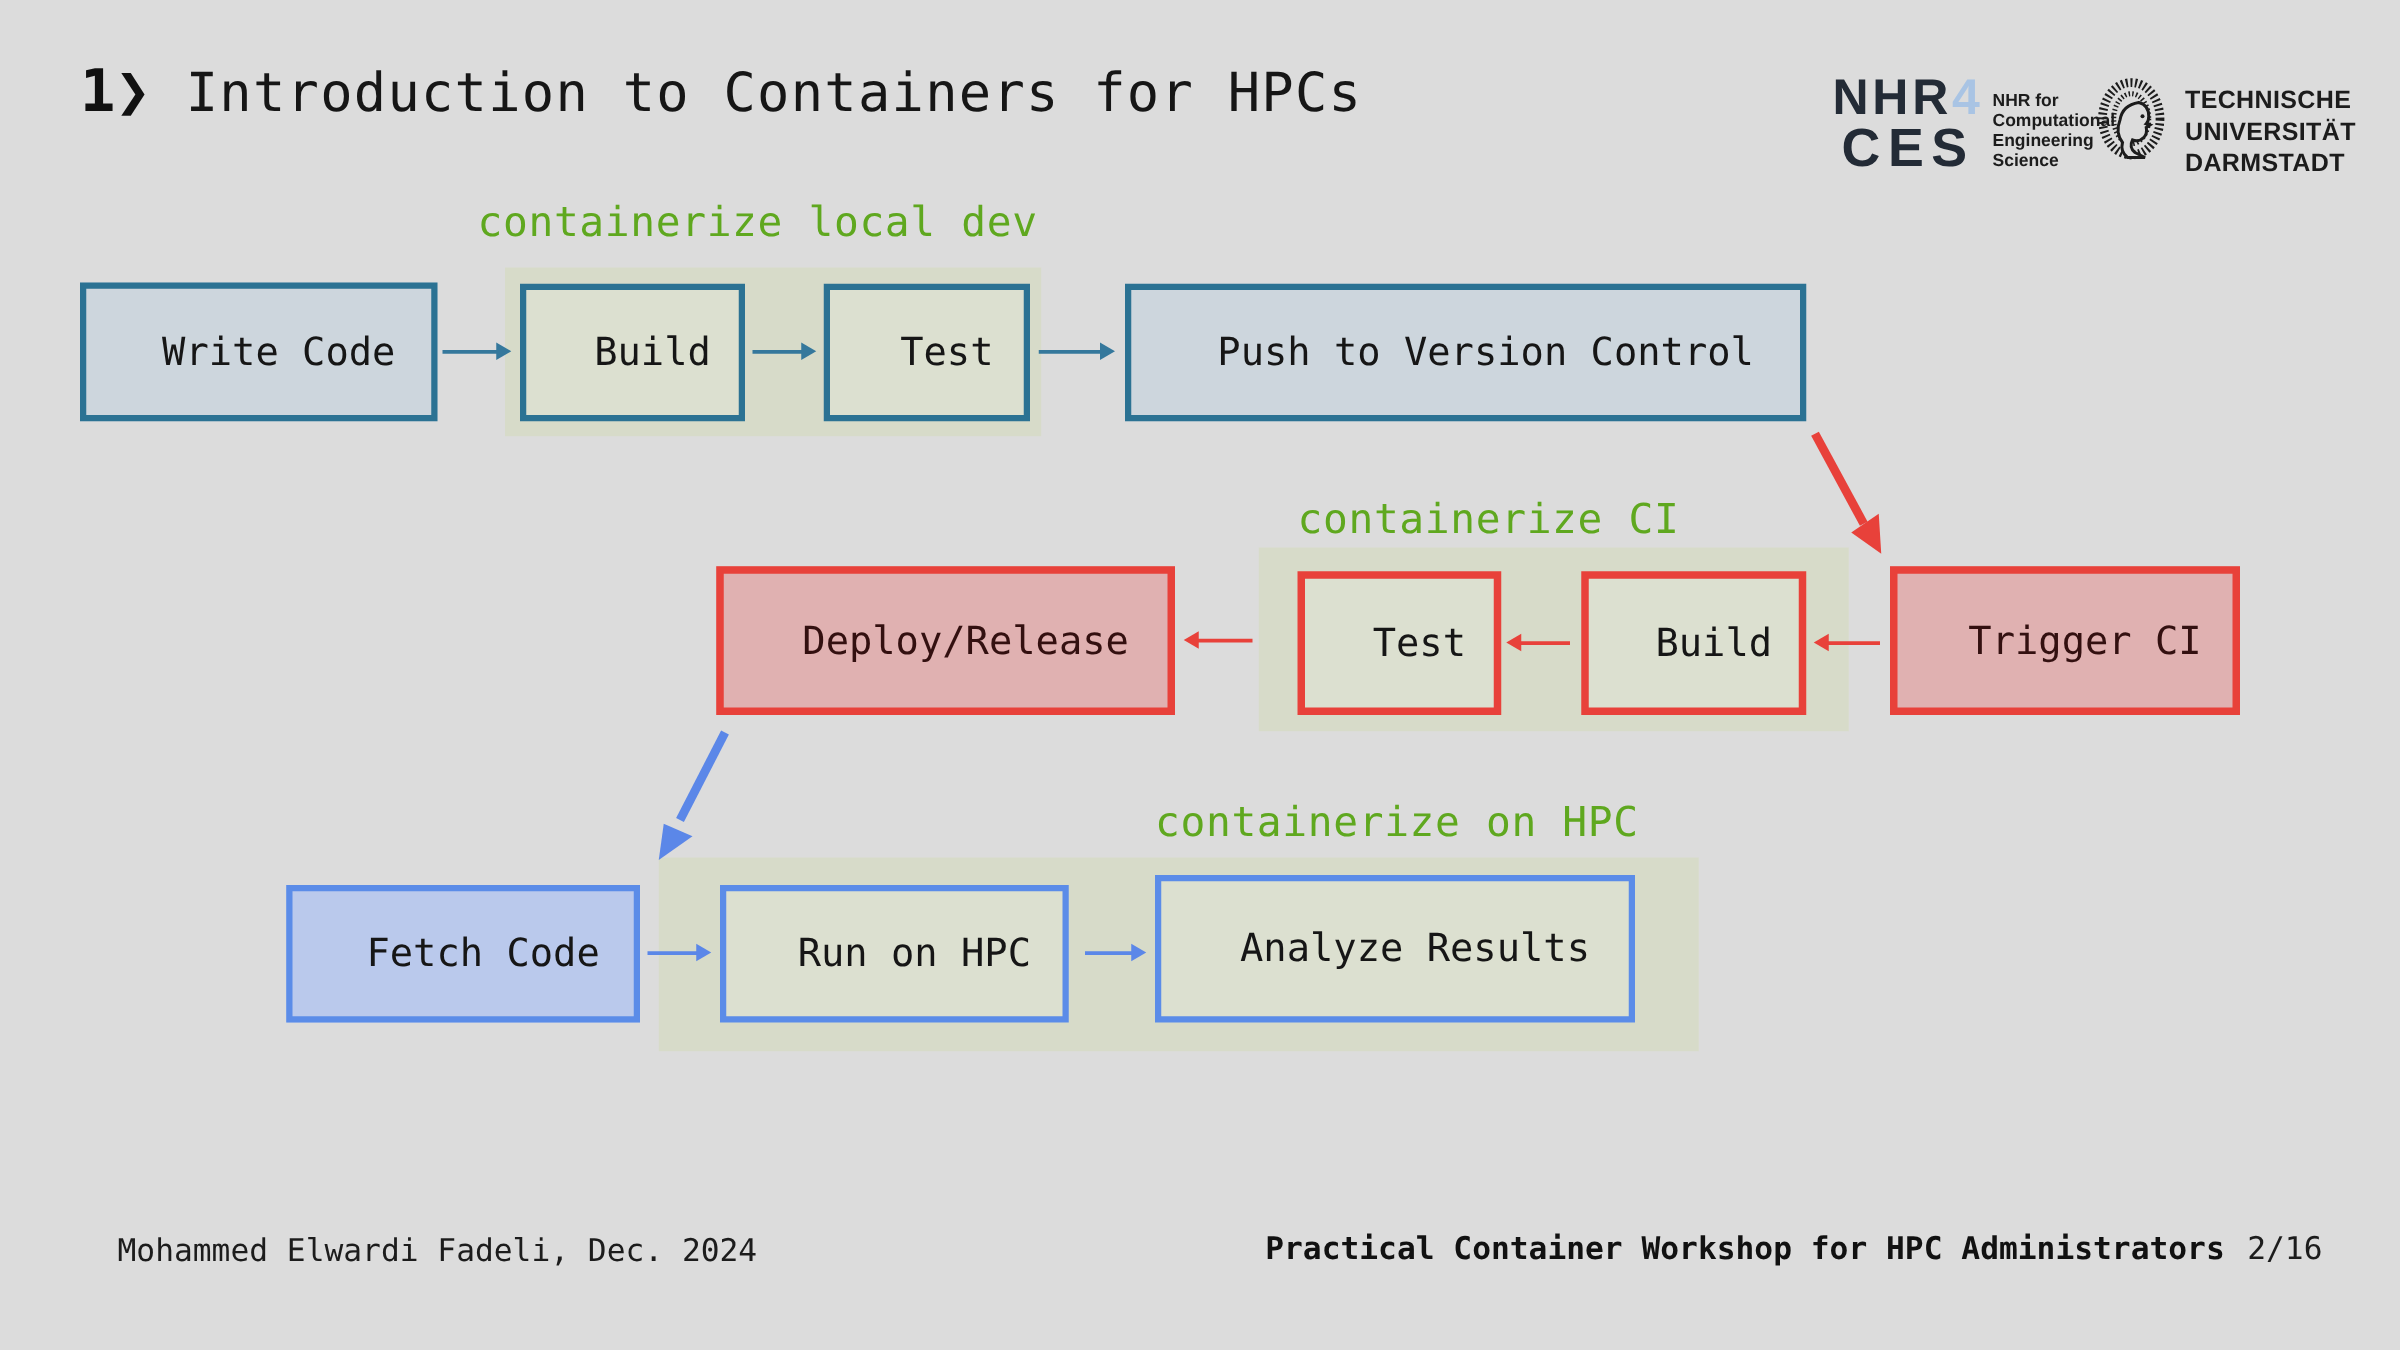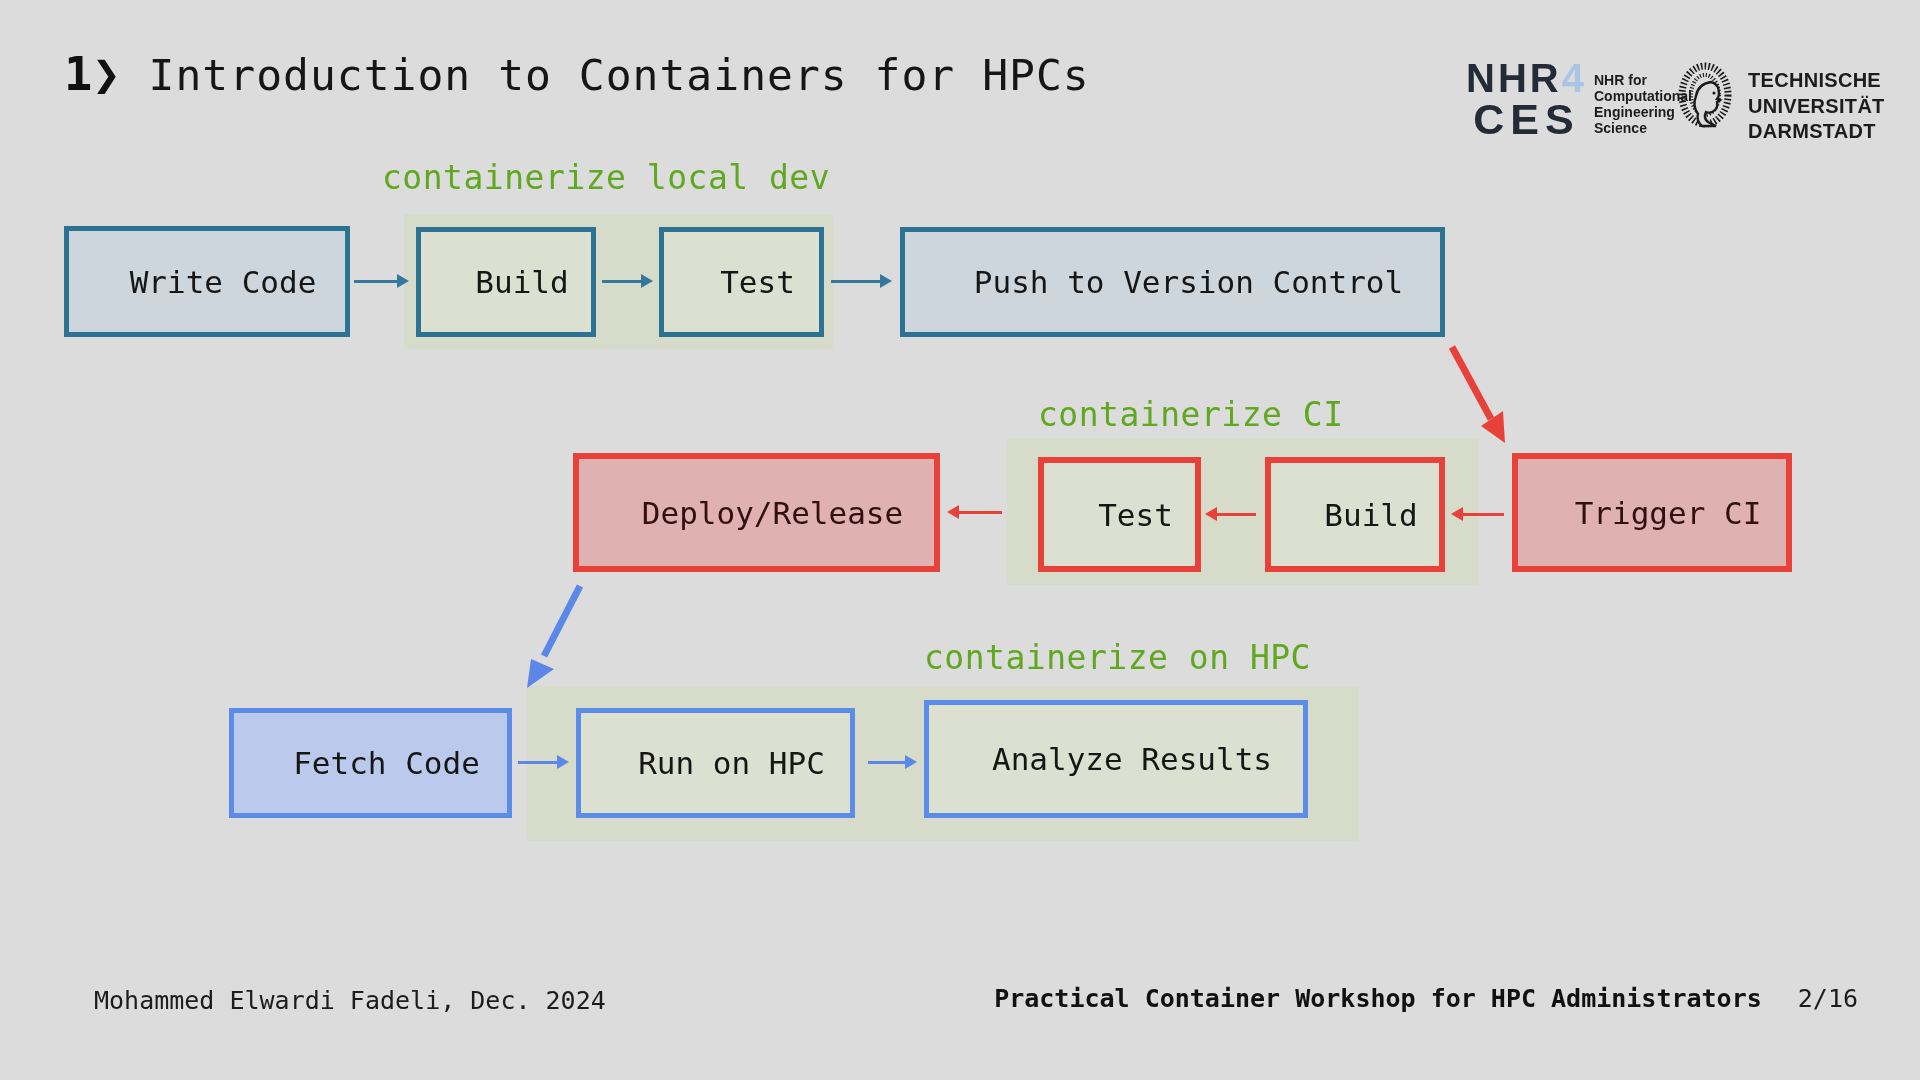--- a/index.html
+++ b/index.html
@@ -48,21 +48,21 @@
       border-right:12px solid currentColor;border-top:7px solid transparent;
       border-bottom:7px solid transparent;}
   .teal-a{color:#35789c;background:#35789c;}
   .red-a{color:#e8413a;background:#e8413a;}
   .blue-a{color:#5b87e8;background:#5b87e8;}
 
   .diag-svg{left:0;top:0;pointer-events:none;}
 
   
   .footer-left{left:66px;top:986px;font-size:25px;color:#1c1c1c;margin-left:28px;}
-  .footer-right{right:62px;top:984px;display:flex;align-items:baseline;gap:36px;}
+  .footer-right{right:62px;top:984px;display:flex;align-items:baseline;gap:18px;}
   .footer-title{font-size:25px;font-weight:bold;color:#111;}
   .footer-page{font-size:25px;color:#1c1c1c;}
 </style>
 </head>
 <body>
 
 <div class="abs title-row">
   <span class="title-prefix">1❯</span>
   <span class="title-text">Introduction to Containers for HPCs</span>
 </div>

